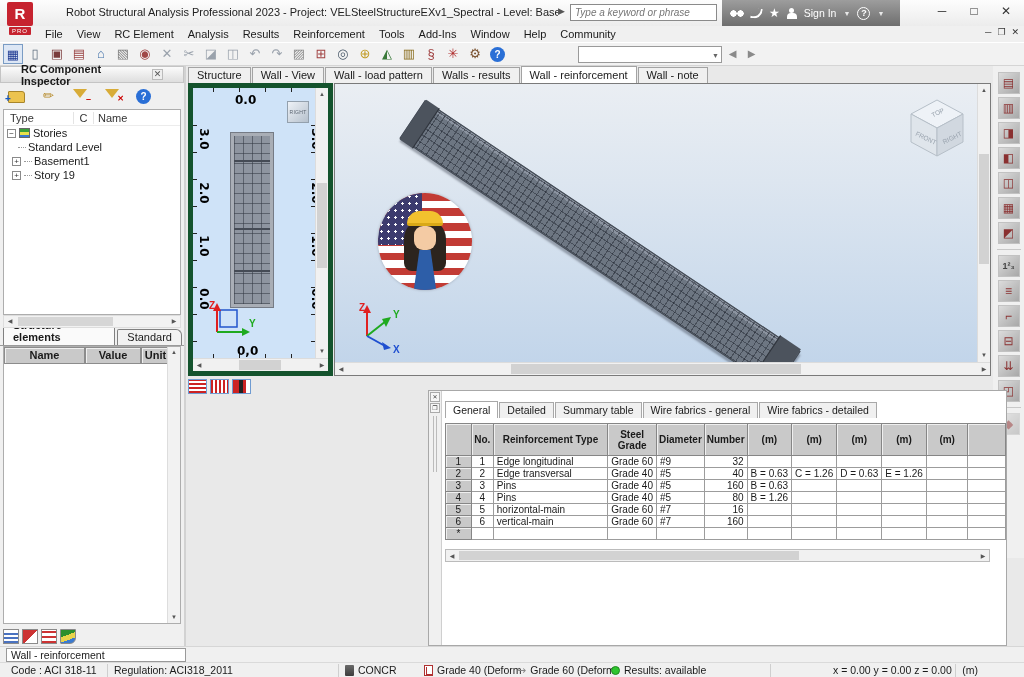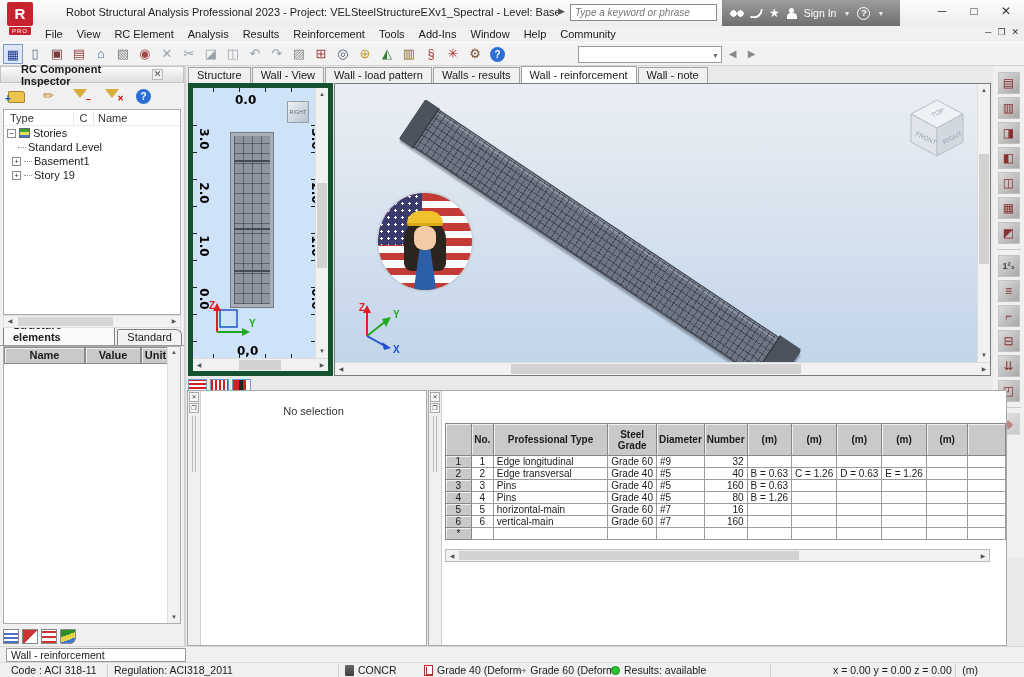--- a/index.html
+++ b/index.html
@@ -455,55 +455,54 @@
         <span class="rt-icon txt">1²₃</span>
         <span class="rt-icon">≡</span>
         <span class="rt-icon">⌐</span>
         <span class="rt-icon">⊟</span>
         <span class="rt-icon">⇊</span>
         <span class="rt-icon">◰</span>
         <div class="rt-sep"></div>
         <span class="rt-icon dim">◆</span>
       </div>
 
-    <div class="panel panel-nosel">
-      <div class="mini-bar">
-        <div class="mb-btn">✕</div>
-        <div class="mb-btn">❐</div>
-        <div class="mb-grip"></div>
-      </div>
-      <div class="nosel-label">No selection</div>
-    </div>
 
     <div class="panel panel-reinf">
       <div class="mini-bar">
         <div class="mb-btn">✕</div>
         <div class="mb-btn">❐</div>
         <div class="mb-grip"></div>
       </div>
+      <div class="rt-tabs">
+          <div class="r-tab active">General</div>
+          <div class="r-tab">Detailed</div>
+          <div class="r-tab">Summary table</div>
+          <div class="r-tab">Wire fabrics - general</div>
+          <div class="r-tab">Wire fabrics - detailed</div>
+        </div>
       <table class="reinf-table">
           <colgroup>
             <col style="width: 26px;">
             <col style="width: 22px;">
             <col style="width: 115px;">
             <col style="width: 45px;">
             <col style="width: 47px;">
             <col style="width: 33px;">
             <col style="width: 42px;">
             <col style="width: 42px;">
             <col style="width: 42px;">
             <col style="width: 42px;">
             <col style="width: 42px;">
             <col style="width: 38px;">
           </colgroup>
           <thead>
             <tr>
               <th></th>
               <th>No.</th>
-              <th>Professional Type</th>
+              <th>Reinforcement Type</th>
               <th>Steel Grade</th>
               <th>Diameter</th>
               <th>Number</th>
               <th>(m)</th>
               <th>(m)</th>
               <th>(m)</th>
               <th>(m)</th>
               <th>(m)</th>
               <th></th>
             </tr>

